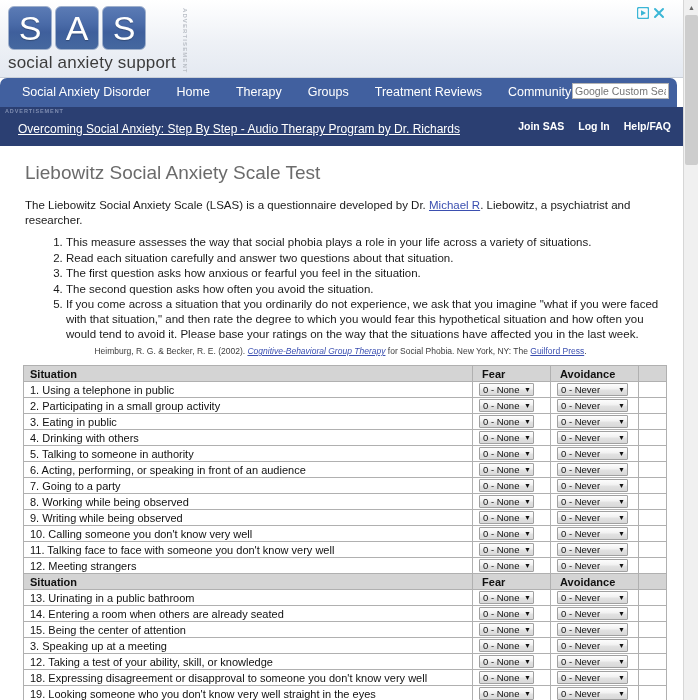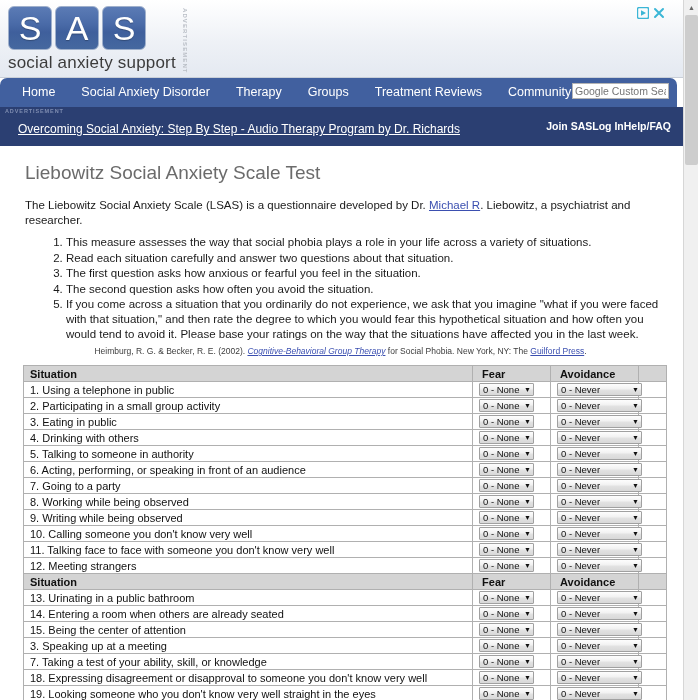--- a/index.html
+++ b/index.html
@@ -127,20 +127,21 @@
     margin-top: 5px;
     white-space: nowrap;
   }
   .subbar-right {
     position: absolute;
     right: 12px;
     top: 0;
     height: 29px;
     display: flex;
     align-items: center;
+    gap: 14px;
     margin-top: 4px;
   }
   .subbar-right a {
     color: #ffffff;
     font-size: 10.5px;
     font-weight: bold;
     text-decoration: none;
     white-space: nowrap;
   }
 
@@ -215,21 +216,21 @@
     height: 13px;
     background: linear-gradient(to bottom, #fdfdfd 0%, #f1f1f1 48%, #e3e3e3 52%, #d8d8d8 100%);
     border: 1px solid #a0a0a0;
     border-radius: 1px;
     font-size: 9.5px;
     color: #111;
     padding: 0 2px 0 3px;
     line-height: 11px;
     font-family: "Liberation Sans", sans-serif;
   }
-  .fake-select.wide { width: 85px; }
+  .fake-select.wide { width: 71px; }
   .fake-select .caret { font-size: 7px; color: #111; margin-left: 2px; }
 
   
   .scrollbar {
     position: absolute;
     top: 0; right: 0;
     width: 15px; height: 700px;
     background: #f0f0f0;
     border-left: 1px solid #d6d6d6;
   }
@@ -276,22 +277,22 @@
         </span>
         <span>
           <svg class="adc-glyph" viewBox="0 0 12 12" xmlns="http://www.w3.org/2000/svg">
             <path d="M2,2 L10,10 M10,2 L2,10" stroke="#3bb6d6" stroke-width="2" stroke-linecap="round"></path>
           </svg>
         </span>
       </div>
     </div>
 
     <div class="navbar">
+      <a class="nav-item" href="#">Social Anxiety Disorder</a>
       <a class="nav-item" href="#">Home</a>
-      <a class="nav-item" href="#">Social Anxiety Disorder</a>
       <a class="nav-item" href="#">Therapy</a>
       <a class="nav-item" href="#">Groups</a>
       <a class="nav-item" href="#">Treatment Reviews</a>
       <a class="nav-item" href="#">Community</a>
       <input class="nav-search" type="text" placeholder="Google Custom Sear" style="">
     </div>
 
     <div class="subbar">
       <span class="subbar-adlabel">ADVERTISEMENT</span>
       <a class="subbar-link" href="#">Overcoming Social Anxiety: Step By Step - Audio Therapy Program by Dr. Richards</a>
@@ -523,21 +524,21 @@
                   <span>0 - None</span>
                   <span class="caret">▼</span>
                 </span></td>
               <td class="sel-cell"><span class="fake-select wide">
                   <span>0 - Never</span>
                   <span class="caret">▼</span>
                 </span></td>
               <td></td>
             </tr>
             <tr>
-              <td>7. Taking a test of your ability, skill, or knowledge</td>
+              <td>12. Taking a test of your ability, skill, or knowledge</td>
               <td class="sel-cell"><span class="fake-select">
                   <span>0 - None</span>
                   <span class="caret">▼</span>
                 </span></td>
               <td class="sel-cell"><span class="fake-select wide">
                   <span>0 - Never</span>
                   <span class="caret">▼</span>
                 </span></td>
               <td></td>
             </tr>

